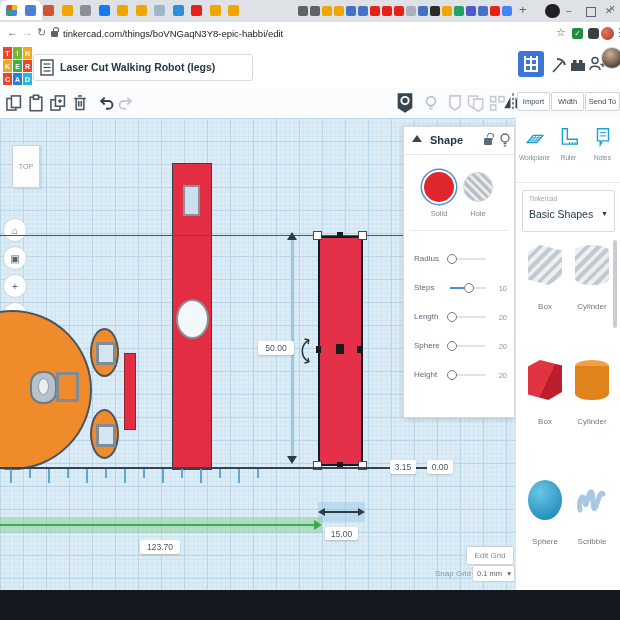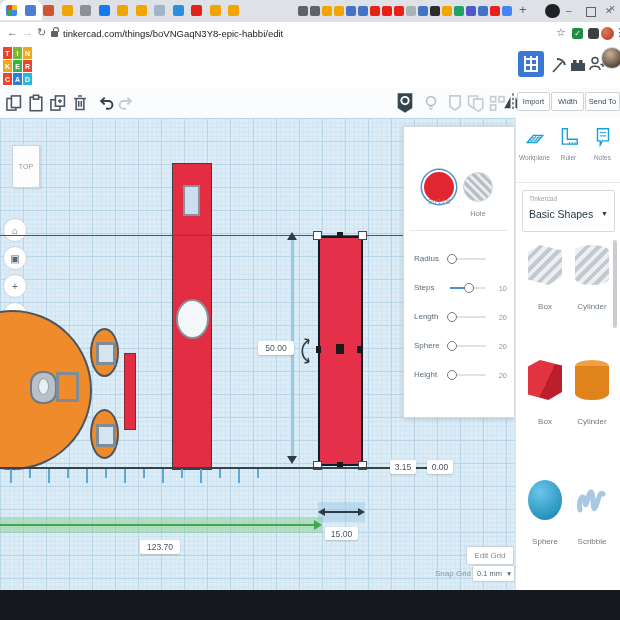--- a/index.html
+++ b/index.html
@@ -162,20 +162,29 @@
         <span style="background: rgb(232, 70, 45);">T</span>
         <span style="background: rgb(124, 184, 47);">I</span>
         <span style="background: rgb(242, 167, 27);">N</span>
         <span style="background: rgb(242, 167, 27);">K</span>
         <span style="background: rgb(54, 179, 74);">E</span>
         <span style="background: rgb(232, 70, 45);">R</span>
         <span style="background: rgb(232, 70, 45);">C</span>
         <span style="background: rgb(42, 125, 225);">A</span>
         <span style="background: rgb(41, 182, 216);">D</span>
       </div>
+    <div class="titlebox">
+      <svg class="abs" style="left:6px;top:4px;" width="15" height="17" viewBox="0 0 15 17">
+        <rect x="1" y="1" width="12" height="15" fill="none" stroke="#3f4b55" stroke-width="1.4"></rect>
+        <line x1="3.5" y1="5" x2="10.5" y2="5" stroke="#3f4b55" stroke-width="1.2"></line>
+        <line x1="3.5" y1="8.5" x2="10.5" y2="8.5" stroke="#3f4b55" stroke-width="1.2"></line>
+        <line x1="3.5" y1="12" x2="10.5" y2="12" stroke="#3f4b55" stroke-width="1.2"></line>
+      </svg>
+      <span class="titletext">Laser Cut Walking Robot (legs)</span>
+    </div>
     <div class="gridbtn">
         <div class="g"></div>
       </div>
     <svg class="abs" style="left:549px;top:11px;" width="18" height="18" viewBox="0 0 18 18">
       <path d="M4 16 L13 6" stroke="#3f4b55" stroke-width="1.6" fill="none"></path>
       <path d="M8 3 c4 0 7 2.5 8 6" stroke="#3f4b55" stroke-width="1.8" fill="none"></path>
     </svg>
     <svg class="abs" style="left:570px;top:13px;" width="16" height="14" viewBox="0 0 16 14">
       <rect x="1" y="5" width="14" height="8" fill="#3f4b55"></rect>
         <rect x="3" y="2" width="3.5" height="3" fill="#3f4b55"></rect>
@@ -328,22 +337,32 @@
     <div class="abs" style="left:501px;top:224px;font-size:20px;color:#9aa5ad;">)</div>
     <div class="abs editgrid ctr" style="left:466px;top:428px;width:46px;height:17px;">Edit Grid</div>
     <span class="abs" style="left:435px;top:451px;font-size:8px;color:#8a959e;">Snap Grid</span>
     <div class="abs editgrid" style="left:472px;top:447px;width:41px;height:15px;color:#5b6770;font-size:7.5px;">
       <span class="abs" style="left:4px;top:3px;">0.1 mm</span>
       <span class="abs" style="right:3px;top:3px;">▾</span>
     </div>
   </div>
 
   <div class="abs panel">
+    <div class="panel-h">
+      <span class="abs" style="left:8px;top:8px;width:0;height:0;border-left:5px solid transparent;border-right:5px solid transparent;border-bottom:7px solid #36454f;"></span>
+      <span class="ptitle">Shape</span>
+      <span class="abs" style="left:80px;top:11px;width:8px;height:7px;background:#5b6b77;border-radius:1px;"></span>
+      <span class="abs" style="left:83px;top:6px;width:5px;height:5px;border:1.4px solid #5b6b77;border-bottom:none;border-radius:3px 3px 0 0;transform:rotate(18deg);"></span>
+      <svg class="abs" style="left:95px;top:5px;" width="12" height="17" viewBox="0 0 12 17">
+        <circle cx="6" cy="6" r="4" fill="none" stroke="#5b6b77" stroke-width="1.3"></circle>
+        <path d="M4.5 11.5 h3 M4.8 13.8 h2.4" stroke="#5b6b77" stroke-width="1.3"></path>
+      </svg>
+    </div>
     <div class="abs" style="left:20px;top:45px;width:30px;height:30px;border-radius:50%;background:#e0262e;box-shadow:0 0 0 2px #fff,0 0 0 3.5px #4a90d2;"></div>
-    <div class="abs" style="left:20px;top:71px;width:30px;text-align:center;font-size:7.5px;color:#7d8b96;font-family:Liberation Mono, monospace;">Solid</div>
+    <div class="abs" style="left:20px;top:82px;width:30px;text-align:center;font-size:7.5px;color:#7d8b96;">Solid</div>
     <div class="abs" style="left:59px;top:45px;width:30px;height:30px;border-radius:50%;background:repeating-linear-gradient(45deg,#b9bfc4 0 3px,#e9ecee 3px 6px);border:1px solid #cfd5d9;box-sizing:border-box;"></div>
     <div class="abs" style="left:59px;top:82px;width:30px;text-align:center;font-size:7.5px;color:#7d8b96;">Hole</div>
     <div class="abs" style="left:6px;top:103px;width:98px;border-bottom:1px solid #e4e8eb;"></div>
     <div id="slider-rows">
         <div class="srow" style="top: 118px; padding-left: 16px;">
           <div class="lbl">Radius</div>
           <div class="track">
             <div class="knob" style="left: calc(5% - 5px);"></div>
           </div>
           <div class="val">0</div>

